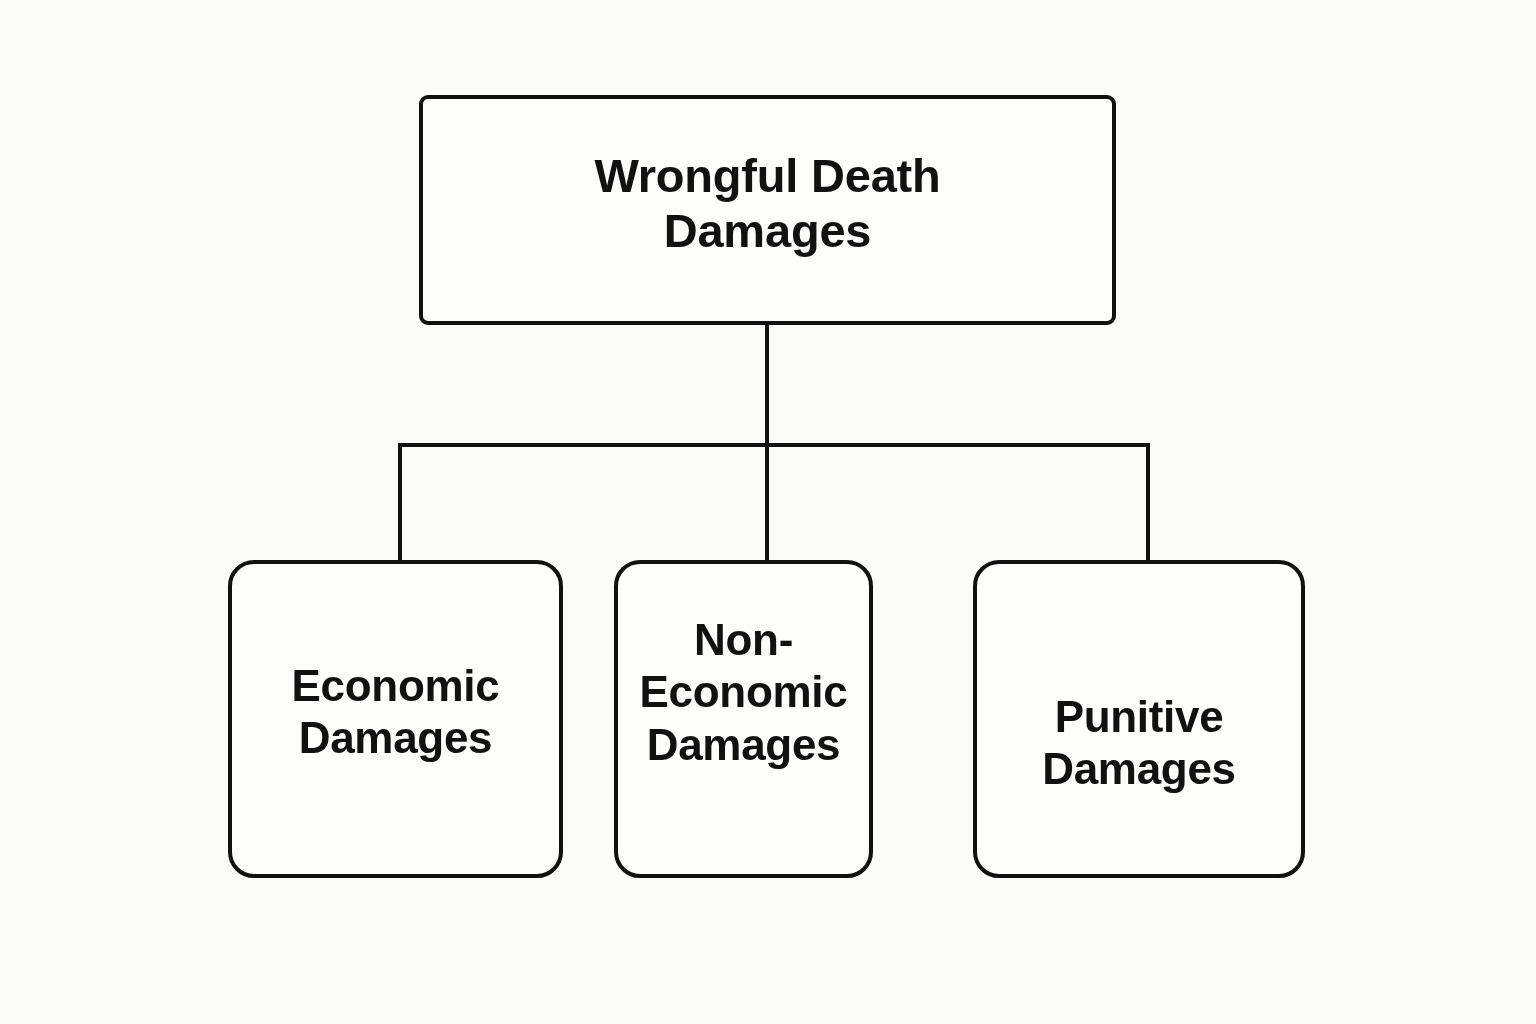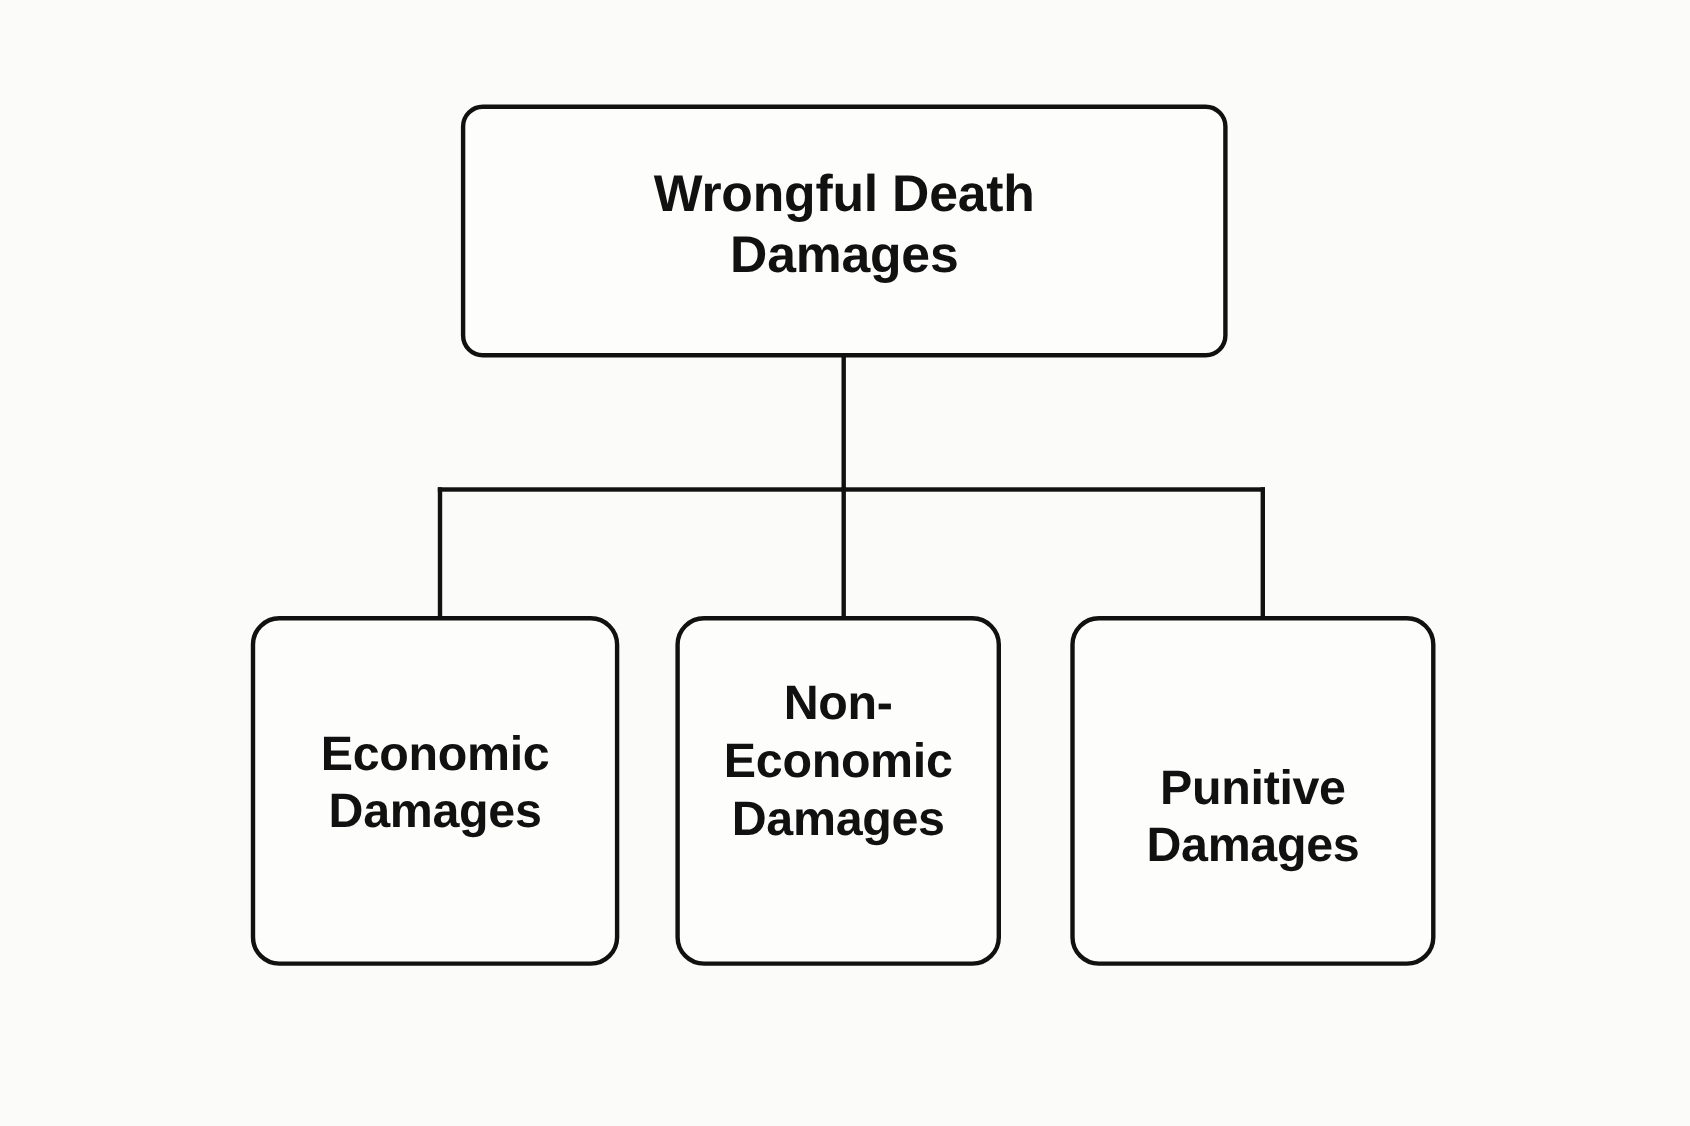--- a/index.html
+++ b/index.html
@@ -72,21 +72,21 @@
     justify-content: center;
     text-align: center;
     color: #111111;
   }
 
   #node-root {
     left: 419px;
     top: 95px;
     width: 697px;
     height: 230px;
-    border-radius: 20px;
+    border-radius: 9px;
   }
   #node-root .node-label {
     font-size: 47px;
     font-weight: 700;
     line-height: 1.17;
     letter-spacing: -0.2px;
     padding-bottom: 12px;
   }
 
   .node-child {
@@ -104,21 +104,21 @@
   }
 
   #node-economic {
     left: 228px;
     width: 335px;
   }
   #node-economic .node-label { padding-top: 96px; }
 
   #node-non-economic {
     left: 614px;
-    width: 296px;
+    width: 259px;
   }
   #node-non-economic .node-label { padding-top: 50px; }
 
   #node-punitive {
     left: 973px;
     width: 332px;
   }
   #node-punitive .node-label { padding-top: 96px; margin-top: 31px; }
 
   .node-label { white-space: pre-line; }

